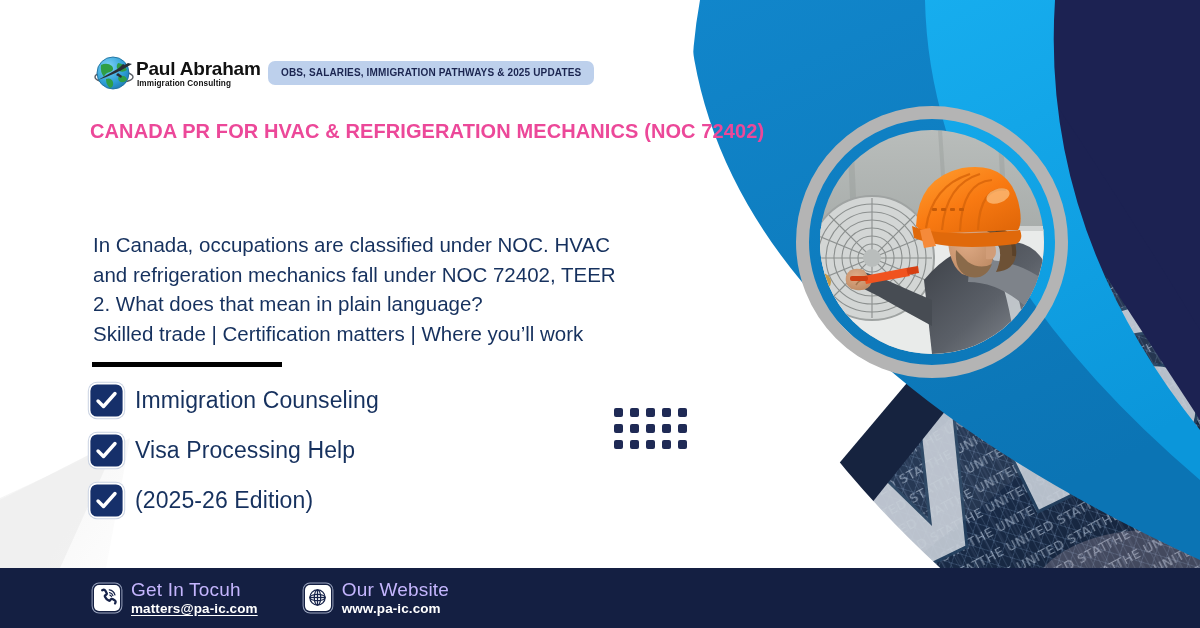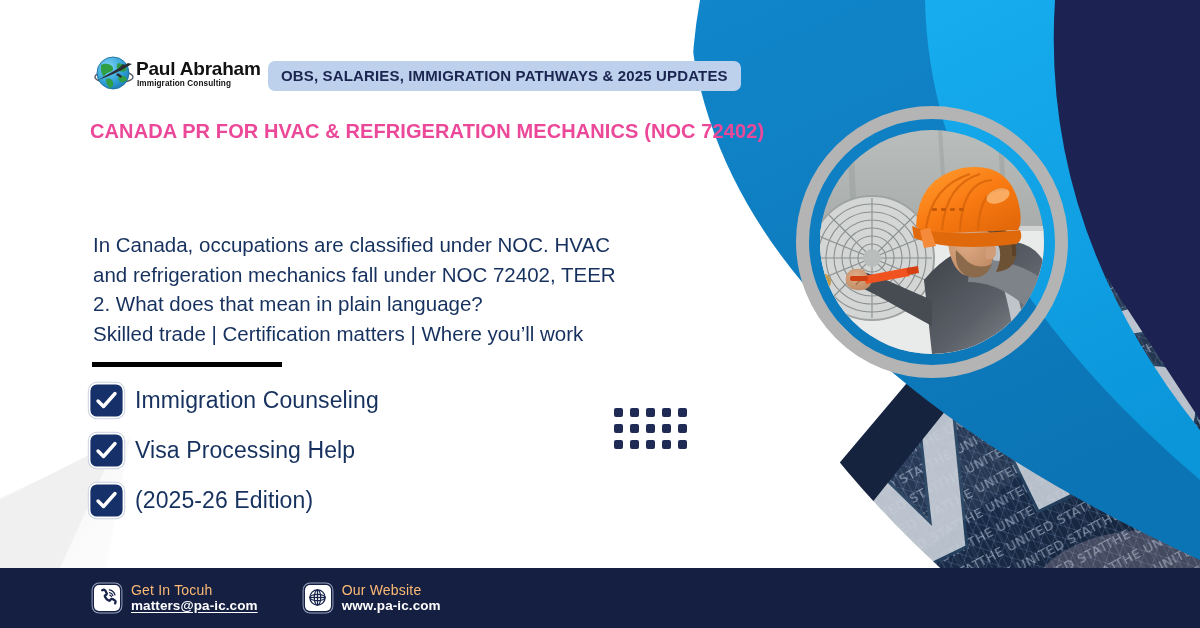--- a/index.html
+++ b/index.html
@@ -51,21 +51,21 @@
   }
 
   
   #badge {
     position:absolute; left:268px; top:61px;
     background:#bdd0ec; border-radius:7px;
     padding:6px 13px 7px 13px;
     z-index:10;
   }
   #badge-label {
-    font-size:15px; font-weight:bold; color:#1b2550;
+    font-size:10px; font-weight:bold; color:#1b2550;
     letter-spacing:0.15px; white-space:nowrap;
   }
 
   
   #headline {
     position:absolute; left:90px; top:118px; width:680px;
     font-size:20px; font-weight:bold; color:#ec4899;
     line-height:1.32; letter-spacing:0.1px; text-transform:uppercase;
     z-index:10;
   }
@@ -120,21 +120,21 @@
   .footer-block { display:flex; align-items:center; gap:11px; }
   #footer-contact { margin-left:94px; }
   #footer-website { margin-left:47px; }
   .footer-icon {
     width:26px; height:26px; flex:0 0 auto; position:relative;
     background:#fff; border-radius:5px;
     display:flex; align-items:center; justify-content:center;
     box-shadow:0 0 0 1.4px #141f42, 0 0 0 2.4px #9aa4be;
   }
   .footer-txt { display:flex; flex-direction:column; line-height:1.15; }
-  .footer-top { font-size:14px; color:#fdba74; letter-spacing:0.2px; }
+  .footer-top { font-size:19px; color:#c4b5fd; letter-spacing:0.2px; }
   .footer-val {
     font-size:13.5px; color:#ffffff; font-weight:bold; letter-spacing:0.1px;
   }
   .footer-val.underline { text-decoration:underline; text-underline-offset:2px; }
 </style>
 </head>
 <body>
 
 <div id="banner">
 

